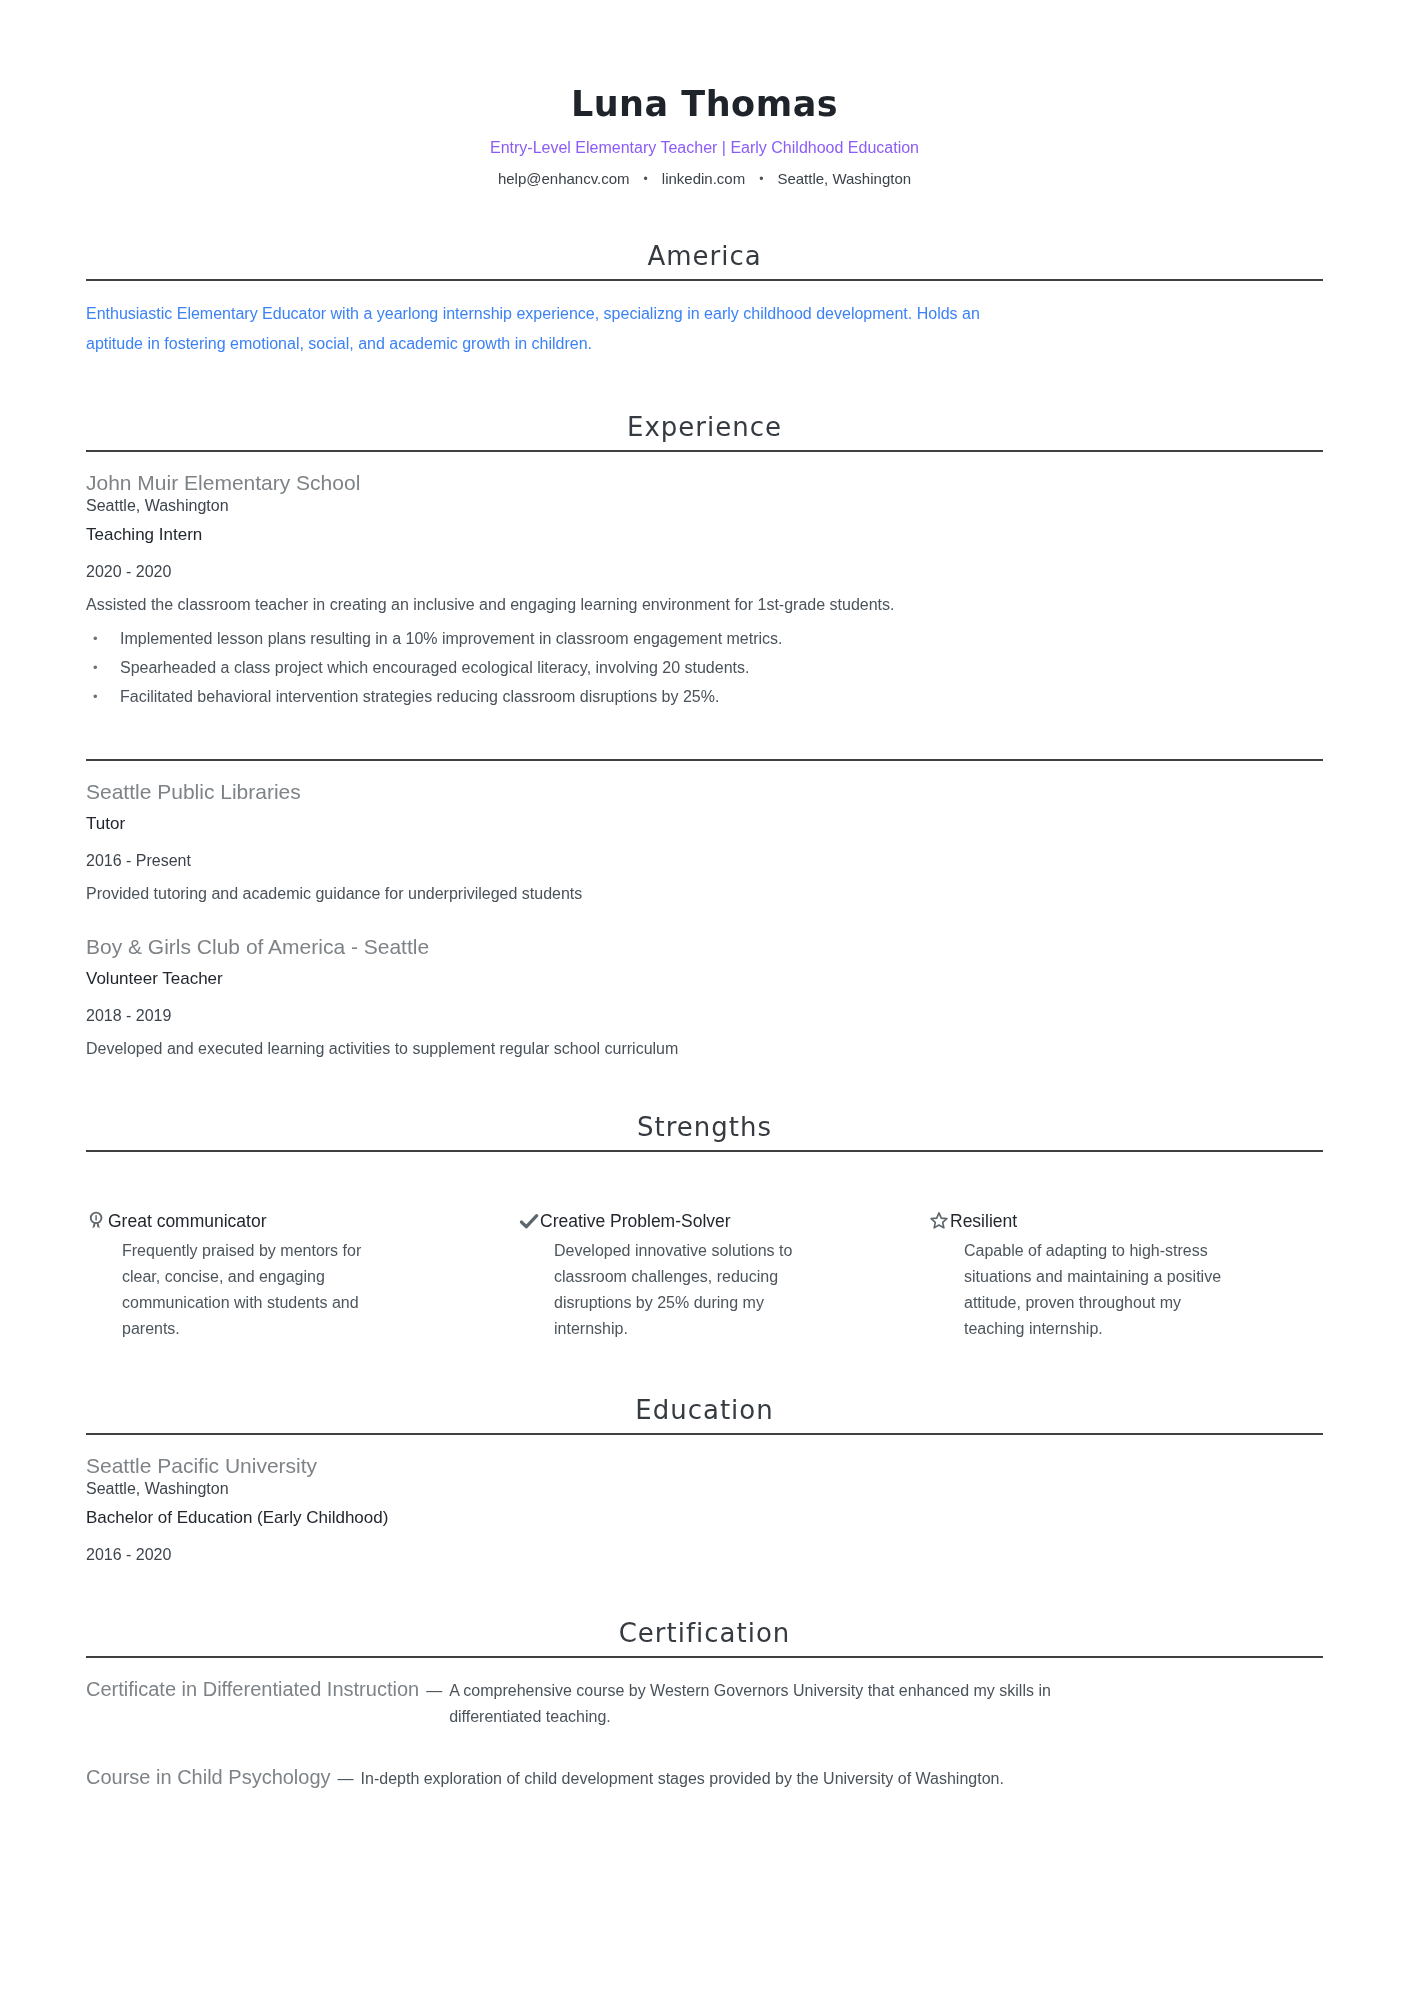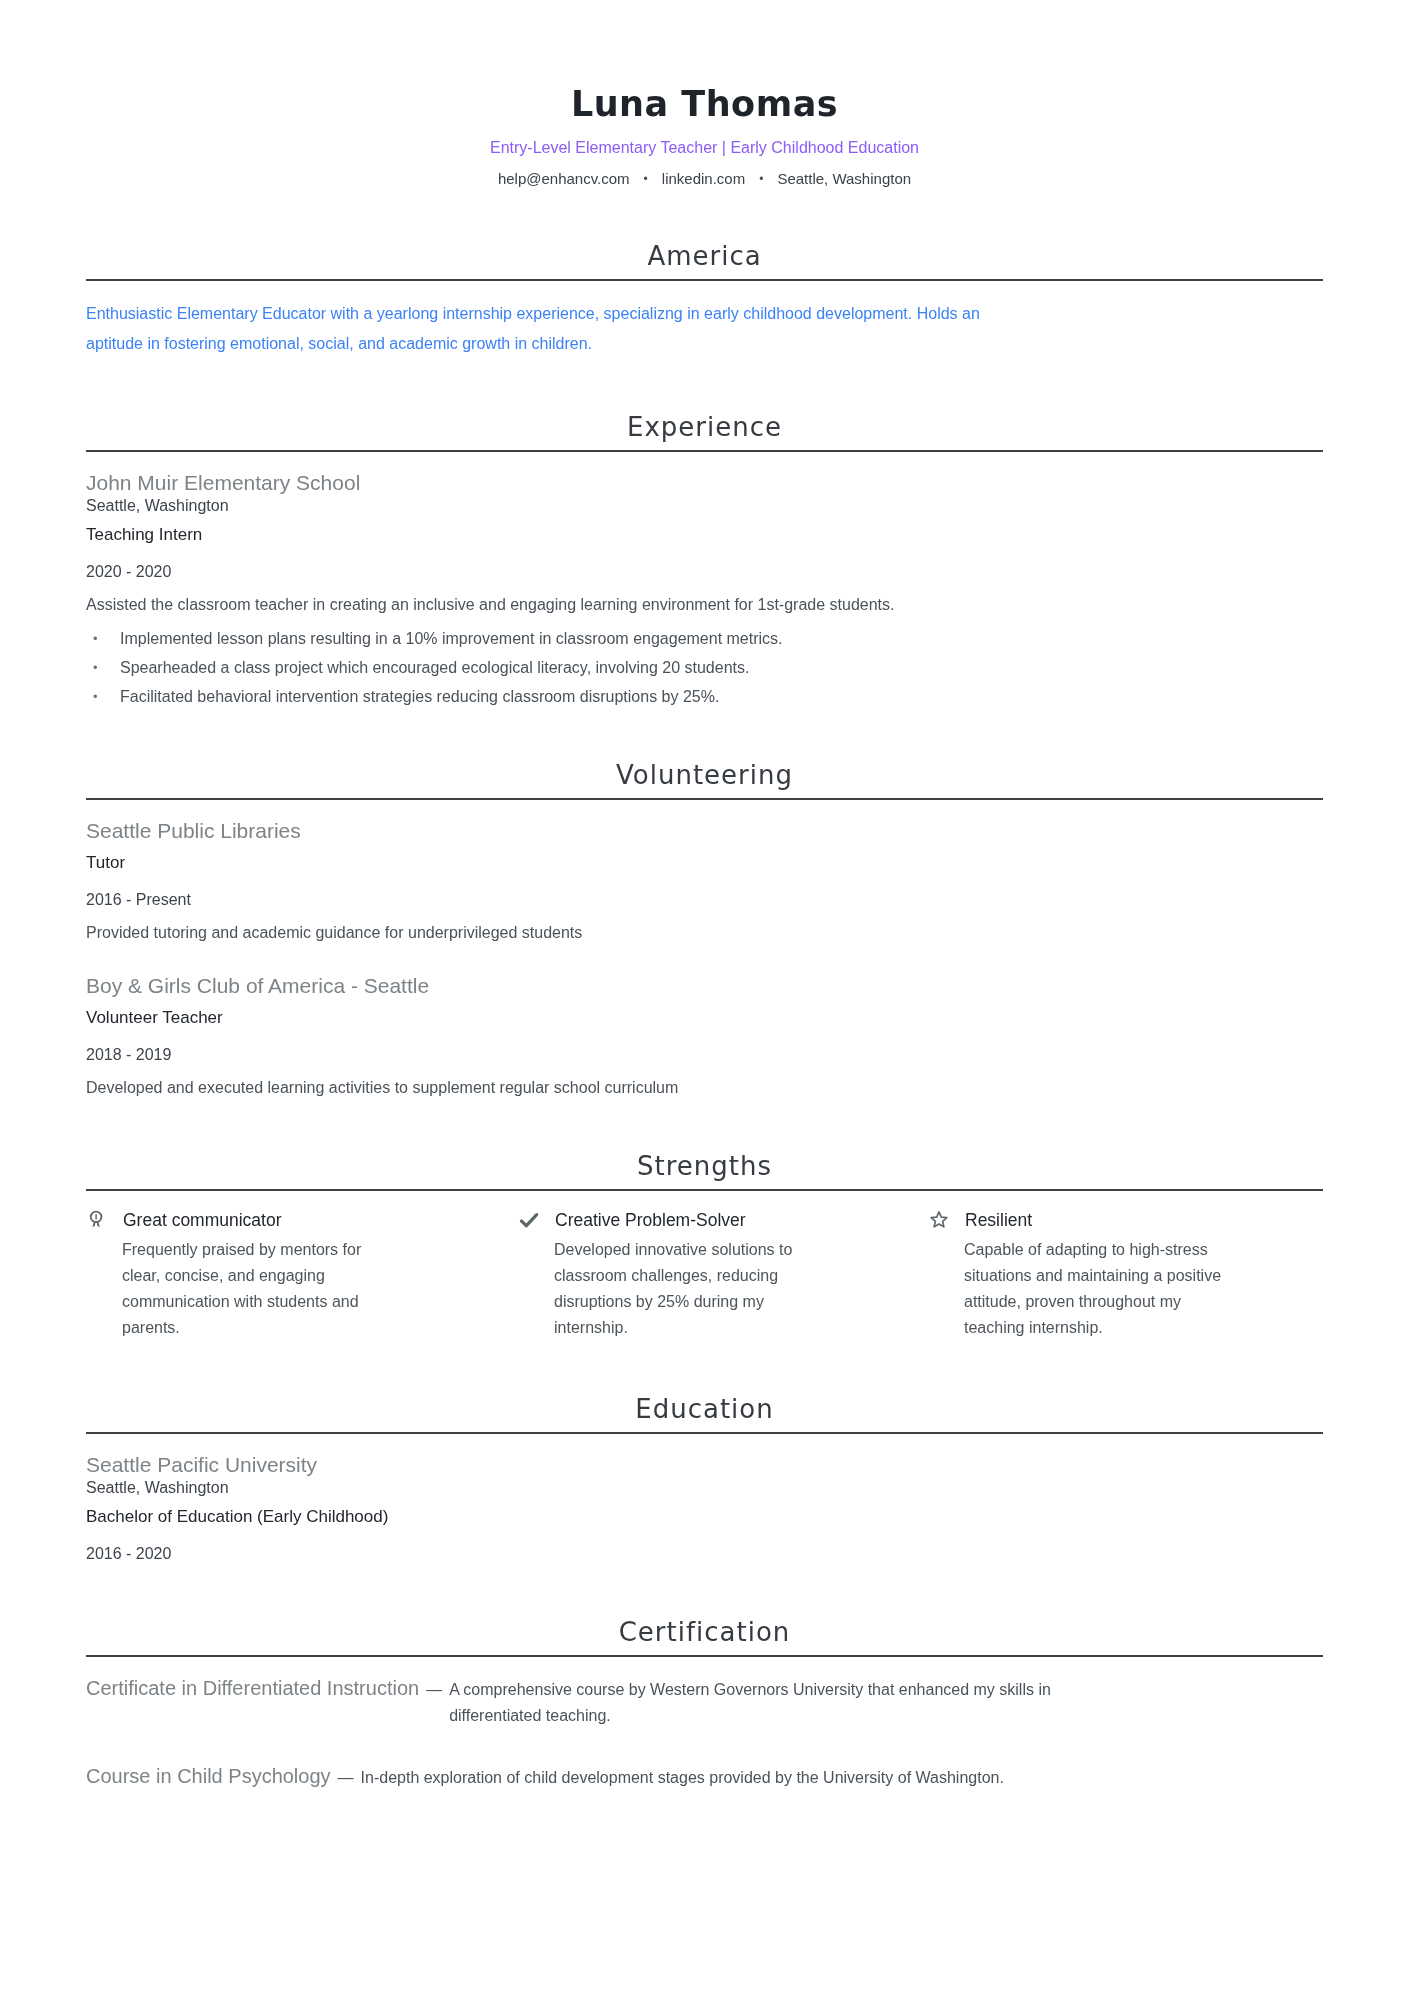--- a/index.html
+++ b/index.html
@@ -51,21 +51,21 @@
   .desc { margin:12px 0 0 0; font-size:16px; line-height:21px; color:#4a525a; }
   ul.bullets { list-style:none; margin:14px 0 0 0; padding:0; }
   ul.bullets li { position:relative; padding-left:34px; font-size:16px; line-height:20px; color:#4a525a; }
   ul.bullets li + li { margin-top:9px; }
   ul.bullets li::before {
     content:"\2022"; position:absolute; left:7px; top:0;
     color:#6b7277; font-size:13px; line-height:20px;
   }
   
   .strengths-grid { display:grid; grid-template-columns:432px 410px 1fr; }
-  .strength-head { display:flex; align-items:flex-start; gap:15px; }
+  .strength-head { display:flex; align-items:flex-start; gap:0;margin-top:40px; }
   .s-icon { width:22px; height:22px; flex:0 0 22px; display:inline-flex; }
   .s-icon svg { width:22px; height:22px; }
   .s-title { font-size:17.5px; color:#22272e; line-height:22px; }
   .s-desc { margin:6px 0 0 36px; width:265px; font-size:16px; line-height:26px; color:#4d555c; }
   
   .skills-text { margin:0; font-size:17px; line-height:31px; color:#434b52; max-width:1000px; }
   
   .cert-entry { display:flex; align-items:baseline; gap:7px; }
   .cert-entry + .cert-entry { margin-top:34px; }
   .cert-title { white-space:nowrap; font-size:20px; color:#7d8387; line-height:26px; }
@@ -111,21 +111,20 @@
         <ul class="bullets">
           <li>Implemented lesson plans resulting in a 10% improvement in classroom engagement metrics.</li>
           <li>Spearheaded a class project which encouraged ecological literacy, involving 20 students.</li>
           <li>Facilitated behavioral intervention strategies reducing classroom disruptions by 25%.</li>
         </ul>
       </div>
     </div>
   </section>
 
   <section class="sec">
-    <h2 class="sec-h">Volunteering</h2>
     <div class="rule"></div>
     <div class="sec-content">
       <div class="entry">
         <div class="entry-row">
           <span class="org">Seattle Public Libraries</span>
         </div>
         <div class="entry-row r2">
           <span class="role">Tutor</span>
           <span class="meta">2016 - Present</span>
         </div>

